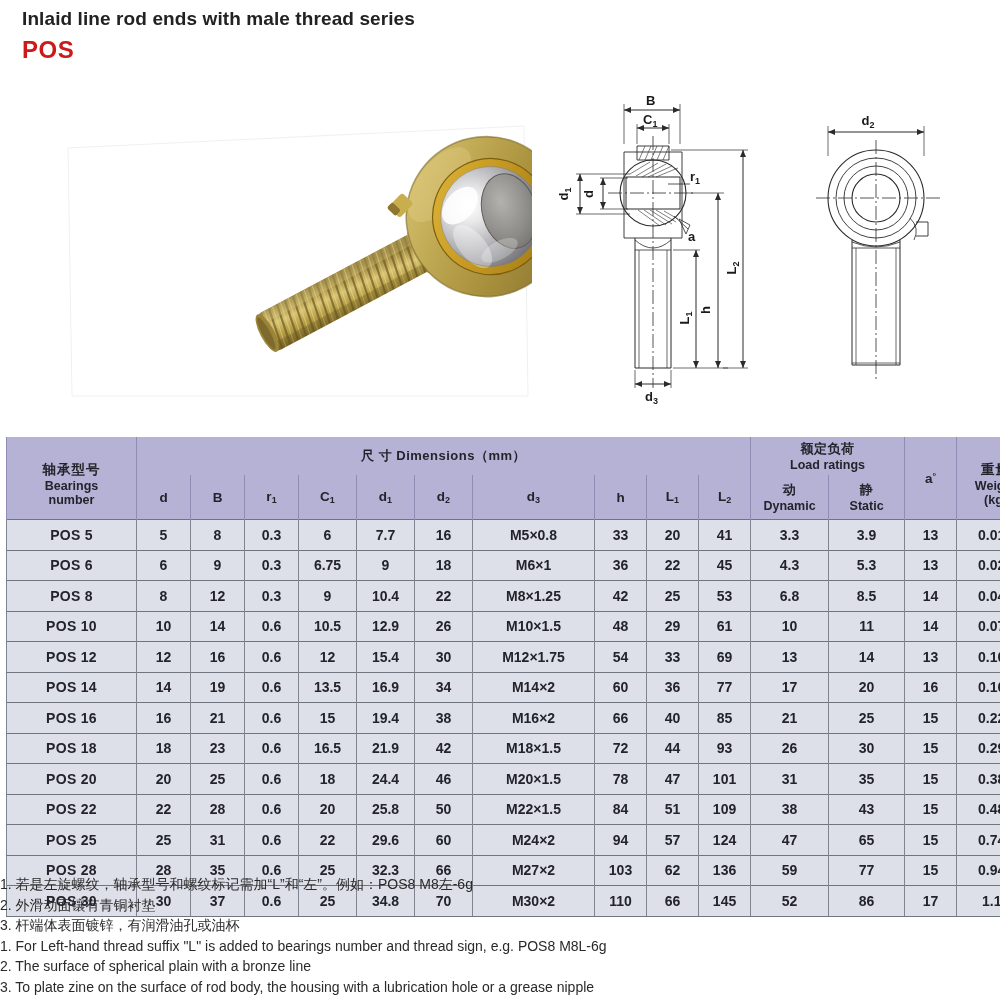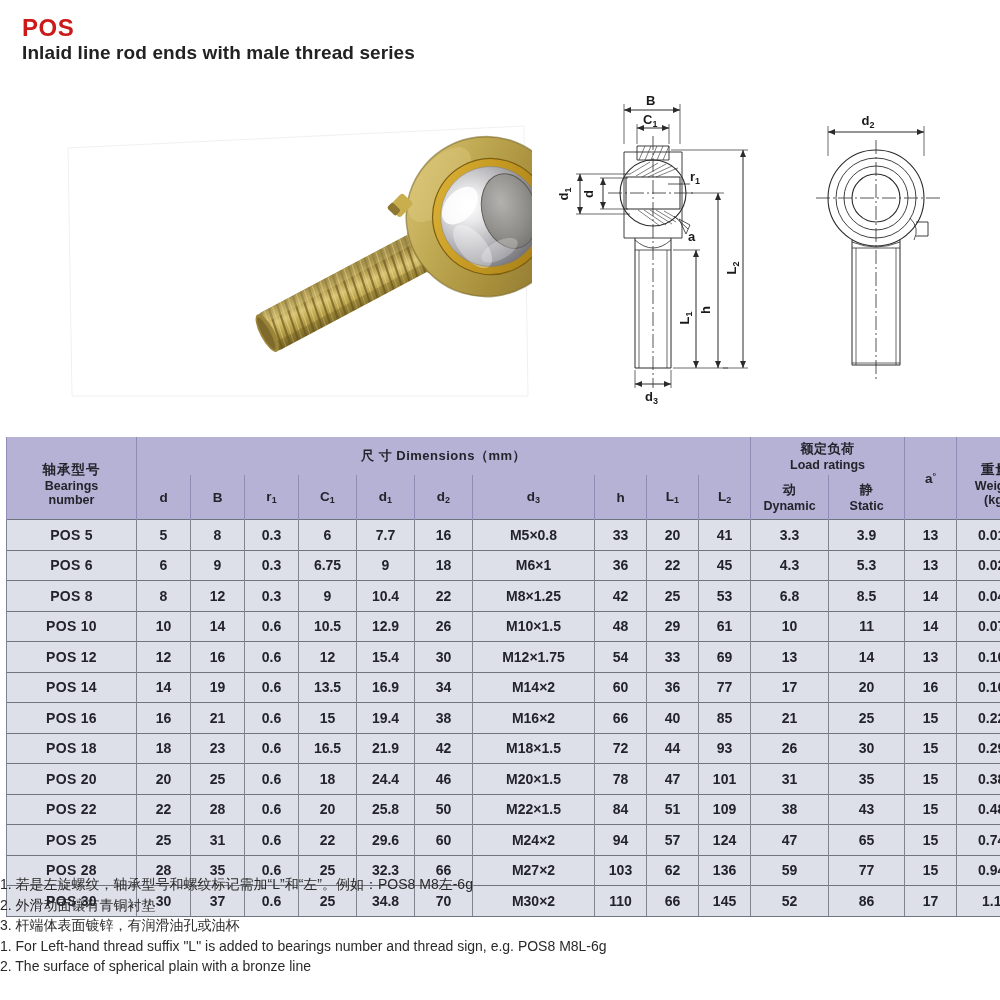--- a/index.html
+++ b/index.html
@@ -107,22 +107,22 @@
     line-height: 20.5px;
     white-space: nowrap;
   }
   .note-line.cnnote { font-size: 14px; }
   .note-line.ennote { font-size: 14px; }
 </style>
 </head>
 <body>
 
 <div id="title-block">
+  <div id="main-title">Inlaid line rod ends with male thread  series</div>
   <div id="series-code">POS</div>
-  <div id="main-title">Inlaid line rod ends with male thread  series</div>
 </div>
 
 <div id="photo-panel">
   <svg id="photo-canvas" width="470" height="318" viewBox="0 0 470 318">
     <defs>
       <linearGradient id="brassShank" x1="0" y1="1" x2="0.3" y2="0">
         <stop offset="0%" stop-color="#7e6a28"></stop>
         <stop offset="35%" stop-color="#b8a048"></stop>
         <stop offset="60%" stop-color="#d8c472"></stop>
         <stop offset="100%" stop-color="#8d7730"></stop>
@@ -728,13 +728,14 @@
       </tbody>
   </table>
 </div>
 
 <div id="notes">
   <div class="note-line cnnote">1. 若是左旋螺纹，轴承型号和螺纹标记需加“L”和“左”。例如：POS8 M8左-6g</div>
   <div class="note-line cnnote">2. 外滑动面镶有青铜衬垫</div>
   <div class="note-line cnnote">3. 杆端体表面镀锌，有润滑油孔或油杯</div>
   <div class="note-line ennote">1. For Left-hand thread suffix "L" is added to bearings number and thread sign, e.g. POS8 M8L-6g</div>
   <div class="note-line ennote">2. The surface of spherical plain with a bronze line</div>
+  <div class="note-line ennote">3. To plate zine on the surface of rod body, the housing with a lubrication hole or a grease nipple</div>
 </div>
 
 </body></html>

